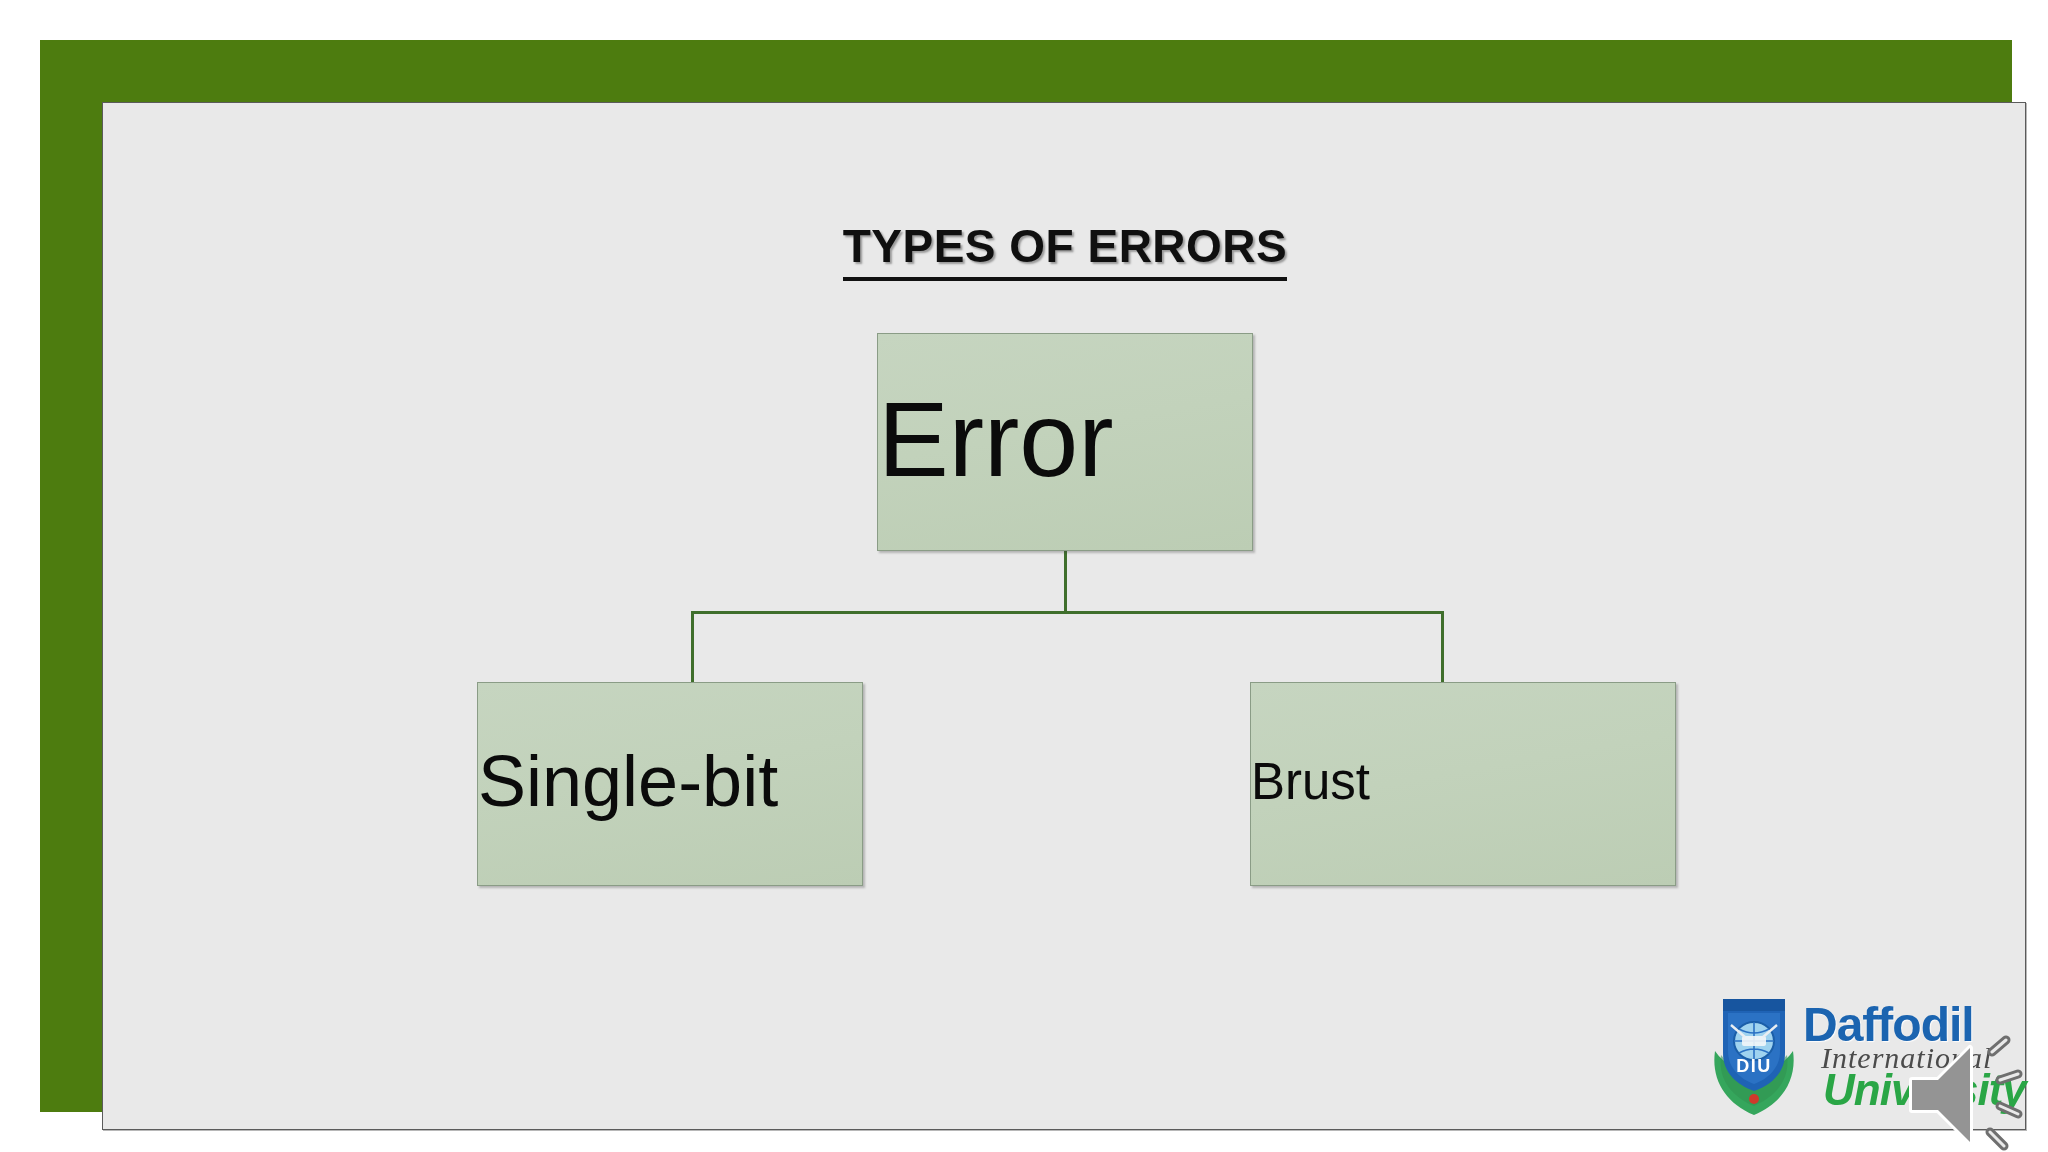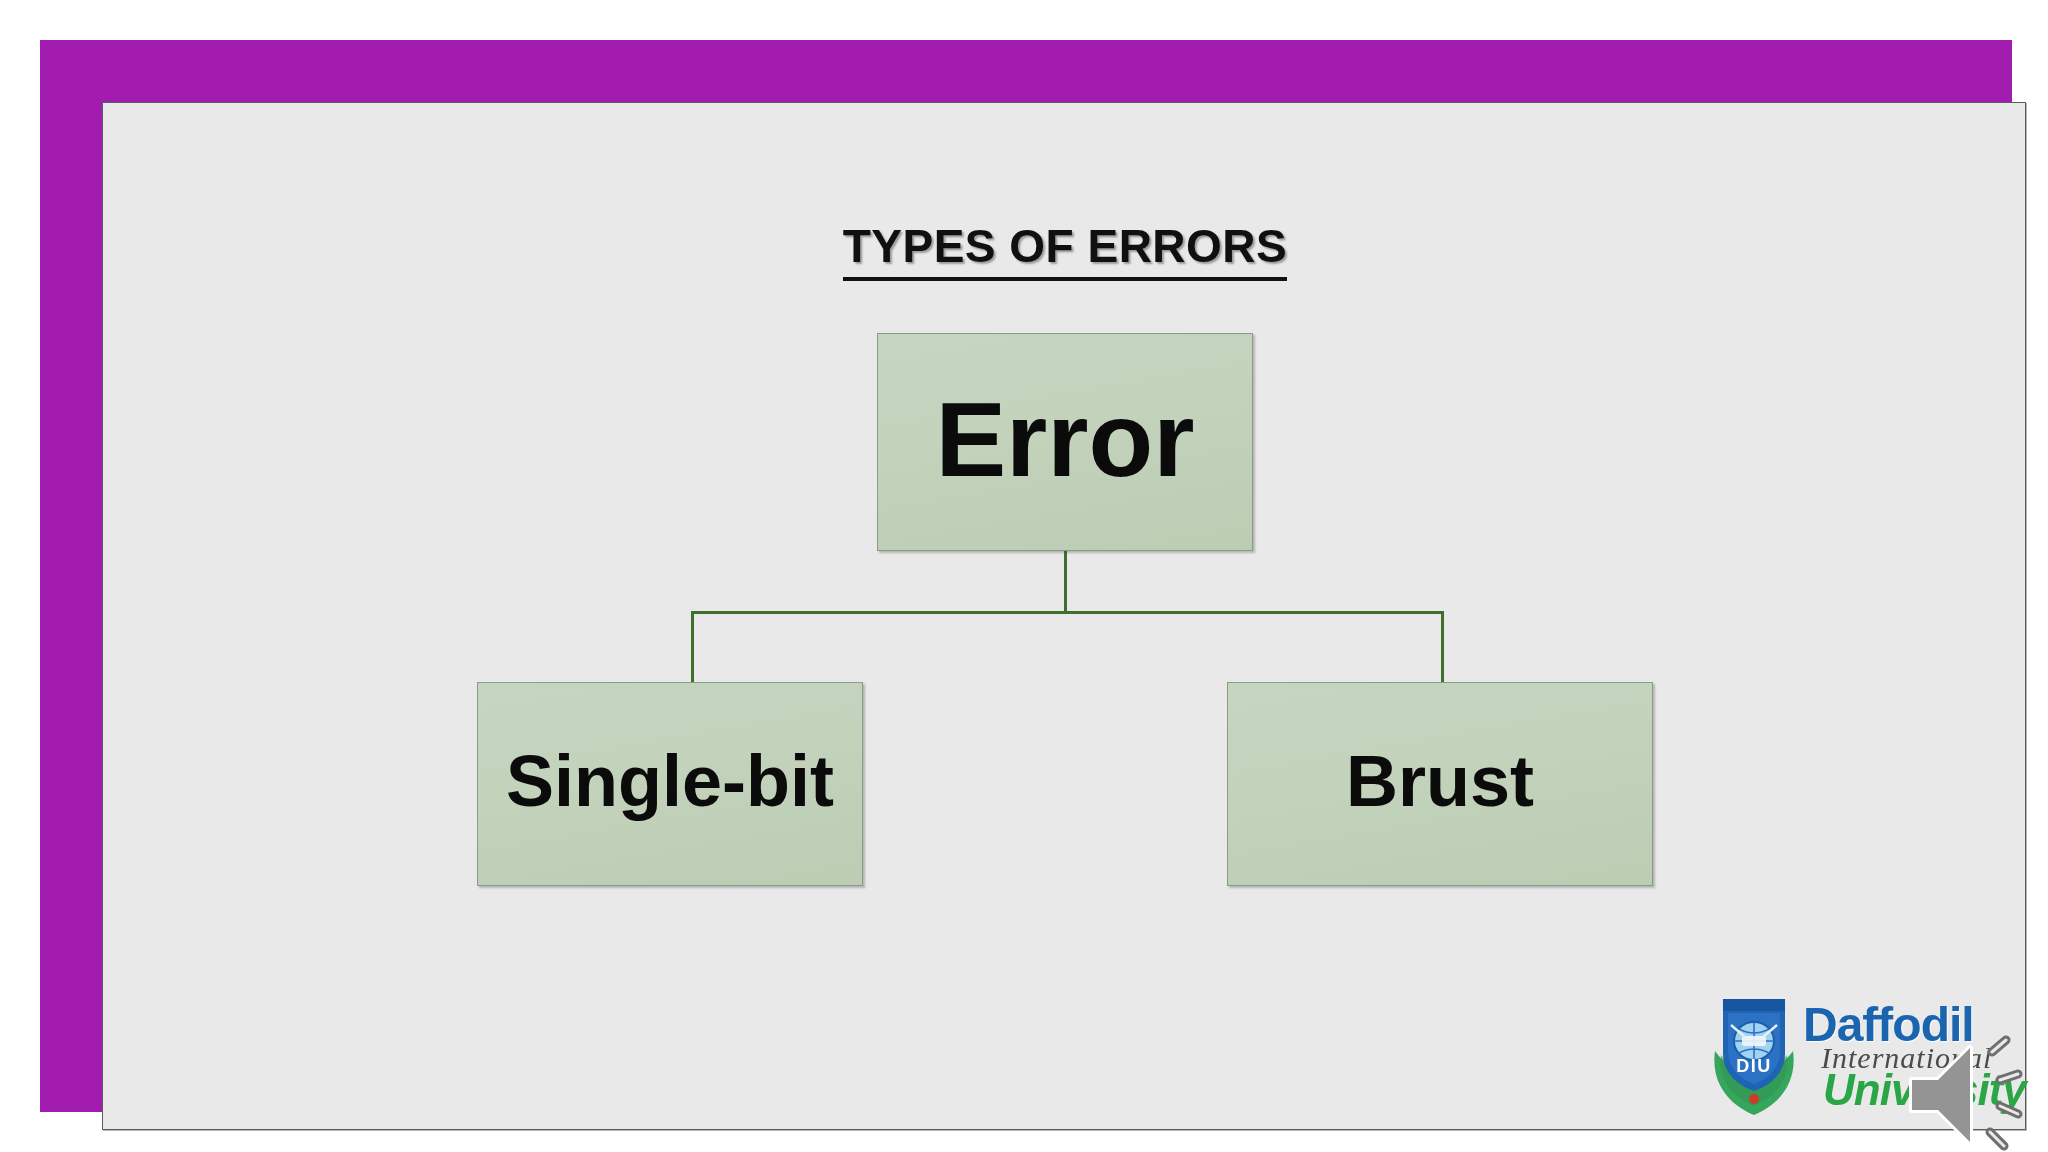--- a/index.html
+++ b/index.html
@@ -20,21 +20,21 @@
     background: #ffffff;
   }
 
   
   #slide-canvas {
     position: absolute;
     left: 40px;
     top: 40px;
     width: 1972px;
     height: 1072px;
-    background: #a21caf;
+    background: #4d7c0f;
   }
 
   
   #slide-frame {
     position: absolute;
     left: 62px;
     top: 62px;
     width: 1924px;
     height: 1028px;
     border: 1px solid #5b5b5b;
@@ -73,47 +73,46 @@
   }
 
   .node-box {
     position: absolute;
     box-sizing: border-box;
     background: linear-gradient(170deg, #c6d5c0 0%, #c2d2bb 45%, #bccdb4 100%);
     border: 1px solid #8a9c86;
     box-shadow: 2px 2px 2px rgba(60,60,60,0.30);
     display: flex;
     align-items: center;
-    justify-content: center;
     color: #0b0b0b;
-    font-weight: bold;
+    font-weight: normal;
   }
 
   #node-error {
     left: 774px;
     top: 230px;
     width: 376px;
     height: 218px;
     font-size: 106px;
   }
 
   #node-single-bit {
     left: 374px;
     top: 579px;
     width: 386px;
     height: 204px;
     font-size: 72px;
   }
 
   #node-brust {
-    left: 1124px;
+    left: 1147px;
     top: 579px;
     width: 426px;
     height: 204px;
-    font-size: 72px;
+    font-size: 51px;
   }
 
   .node-label {
     line-height: 1.0;
     transform: translateY(-3px);
   }
 
   
   .connector {
     position: absolute;

